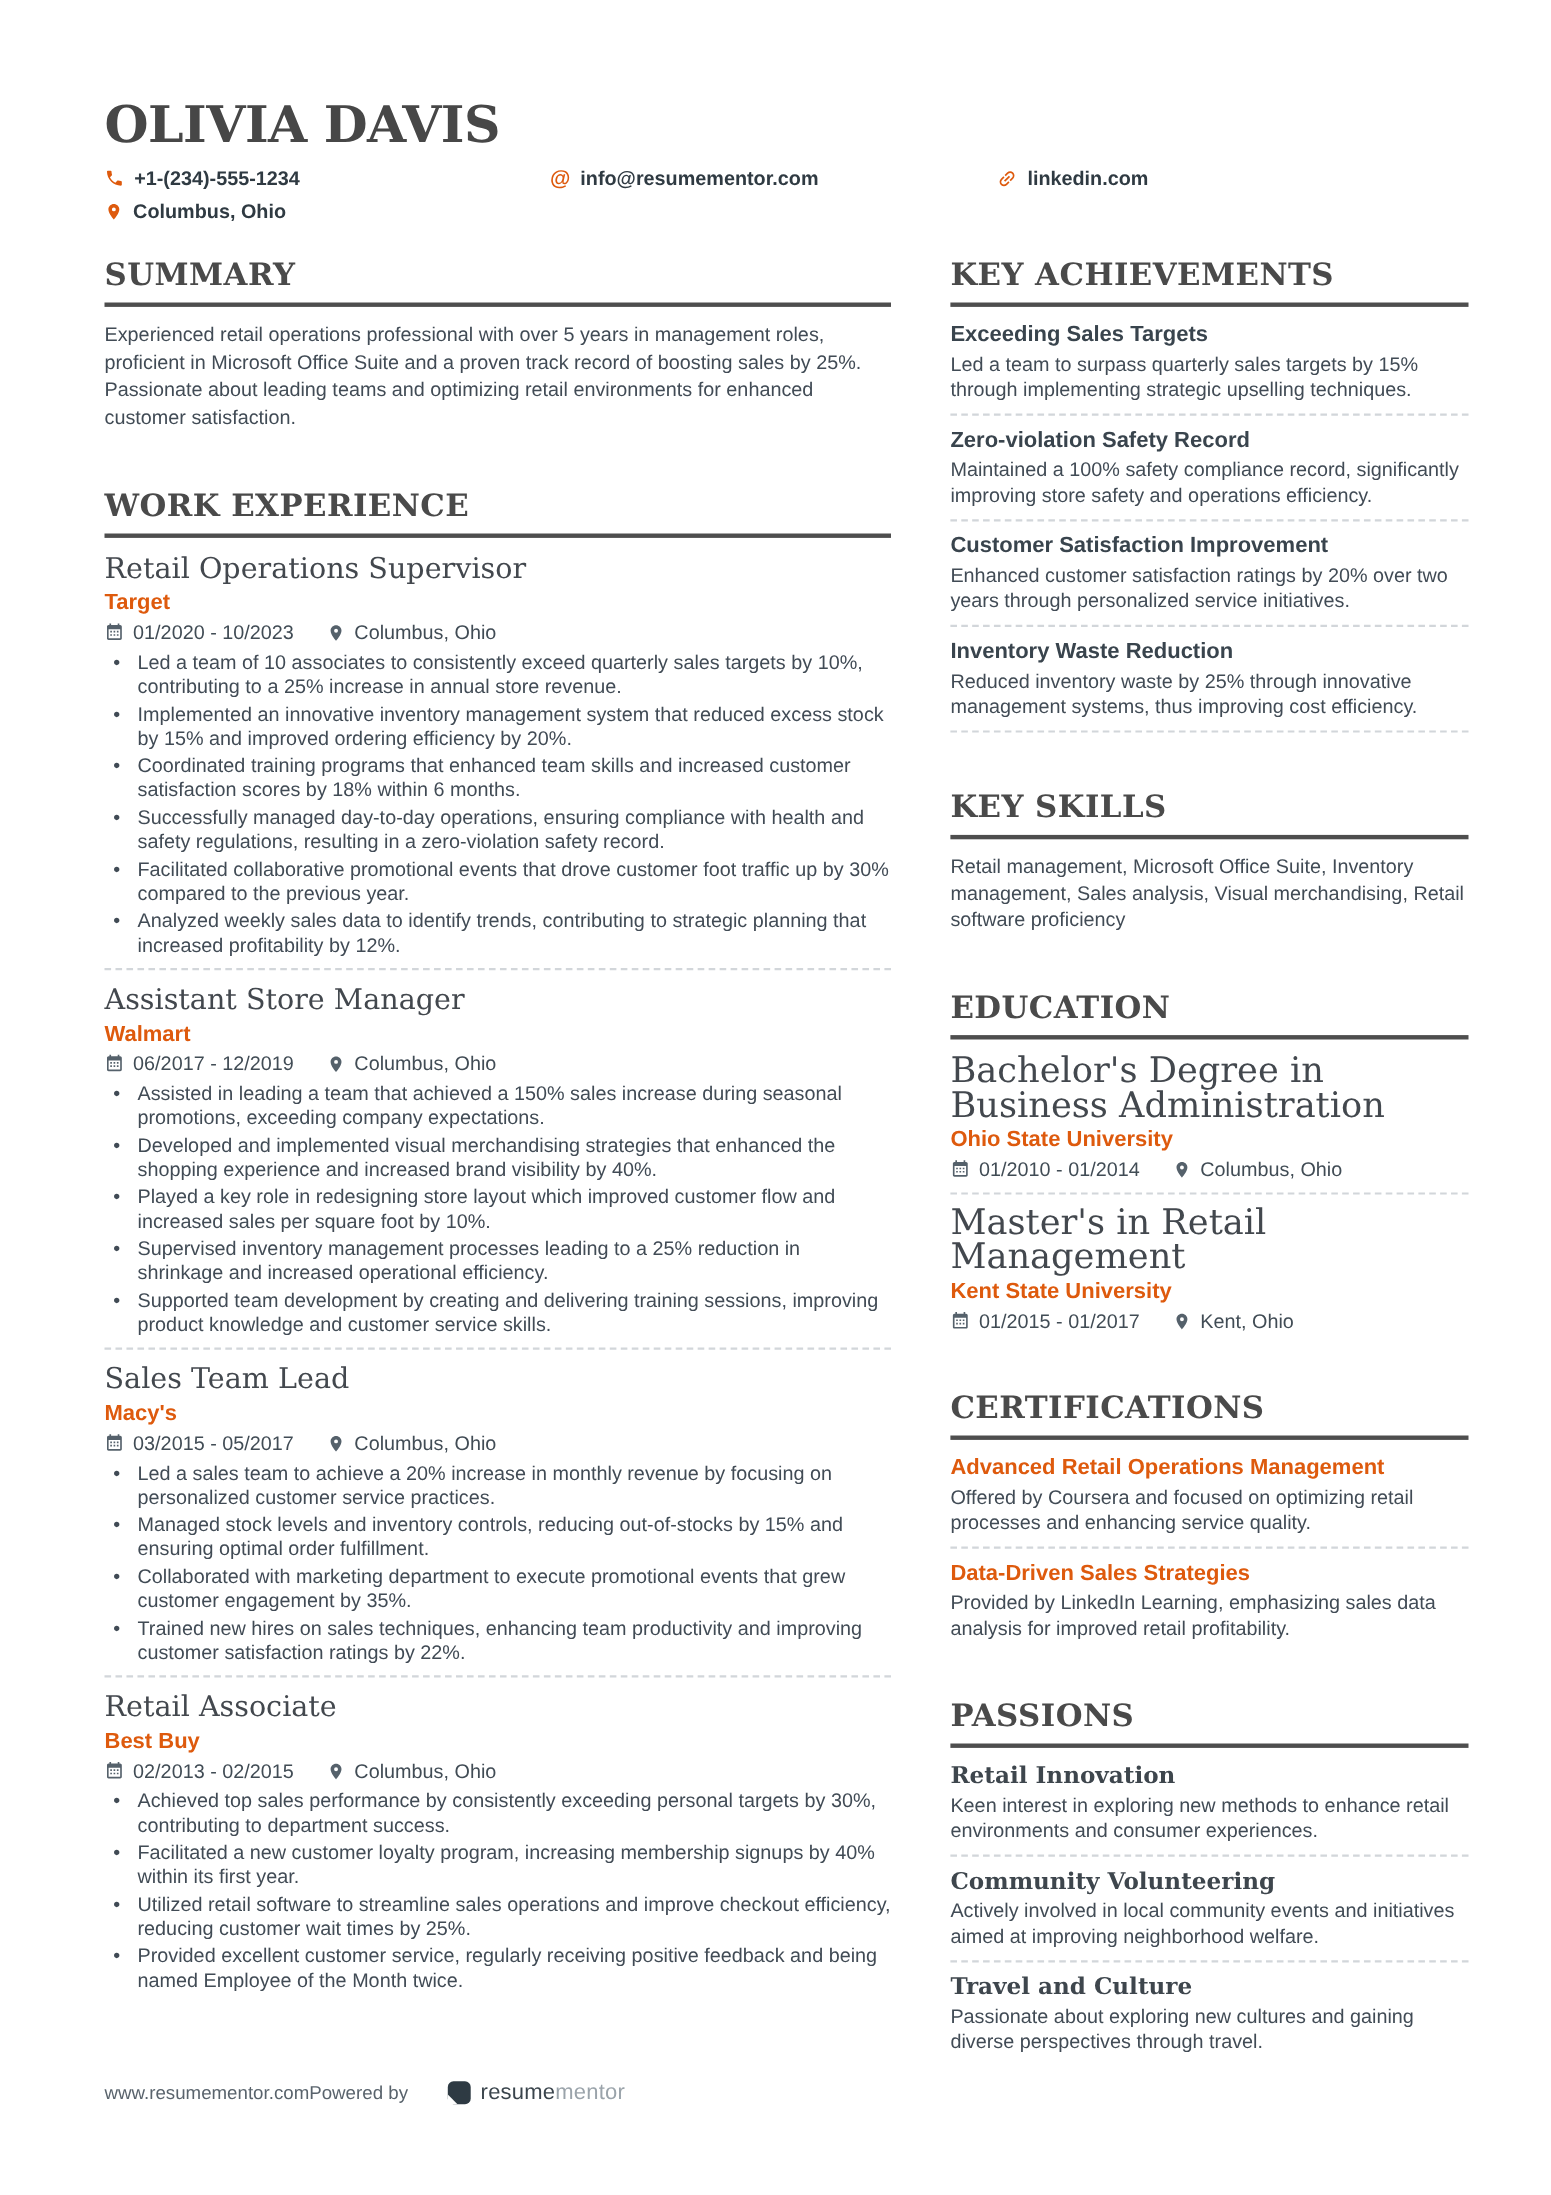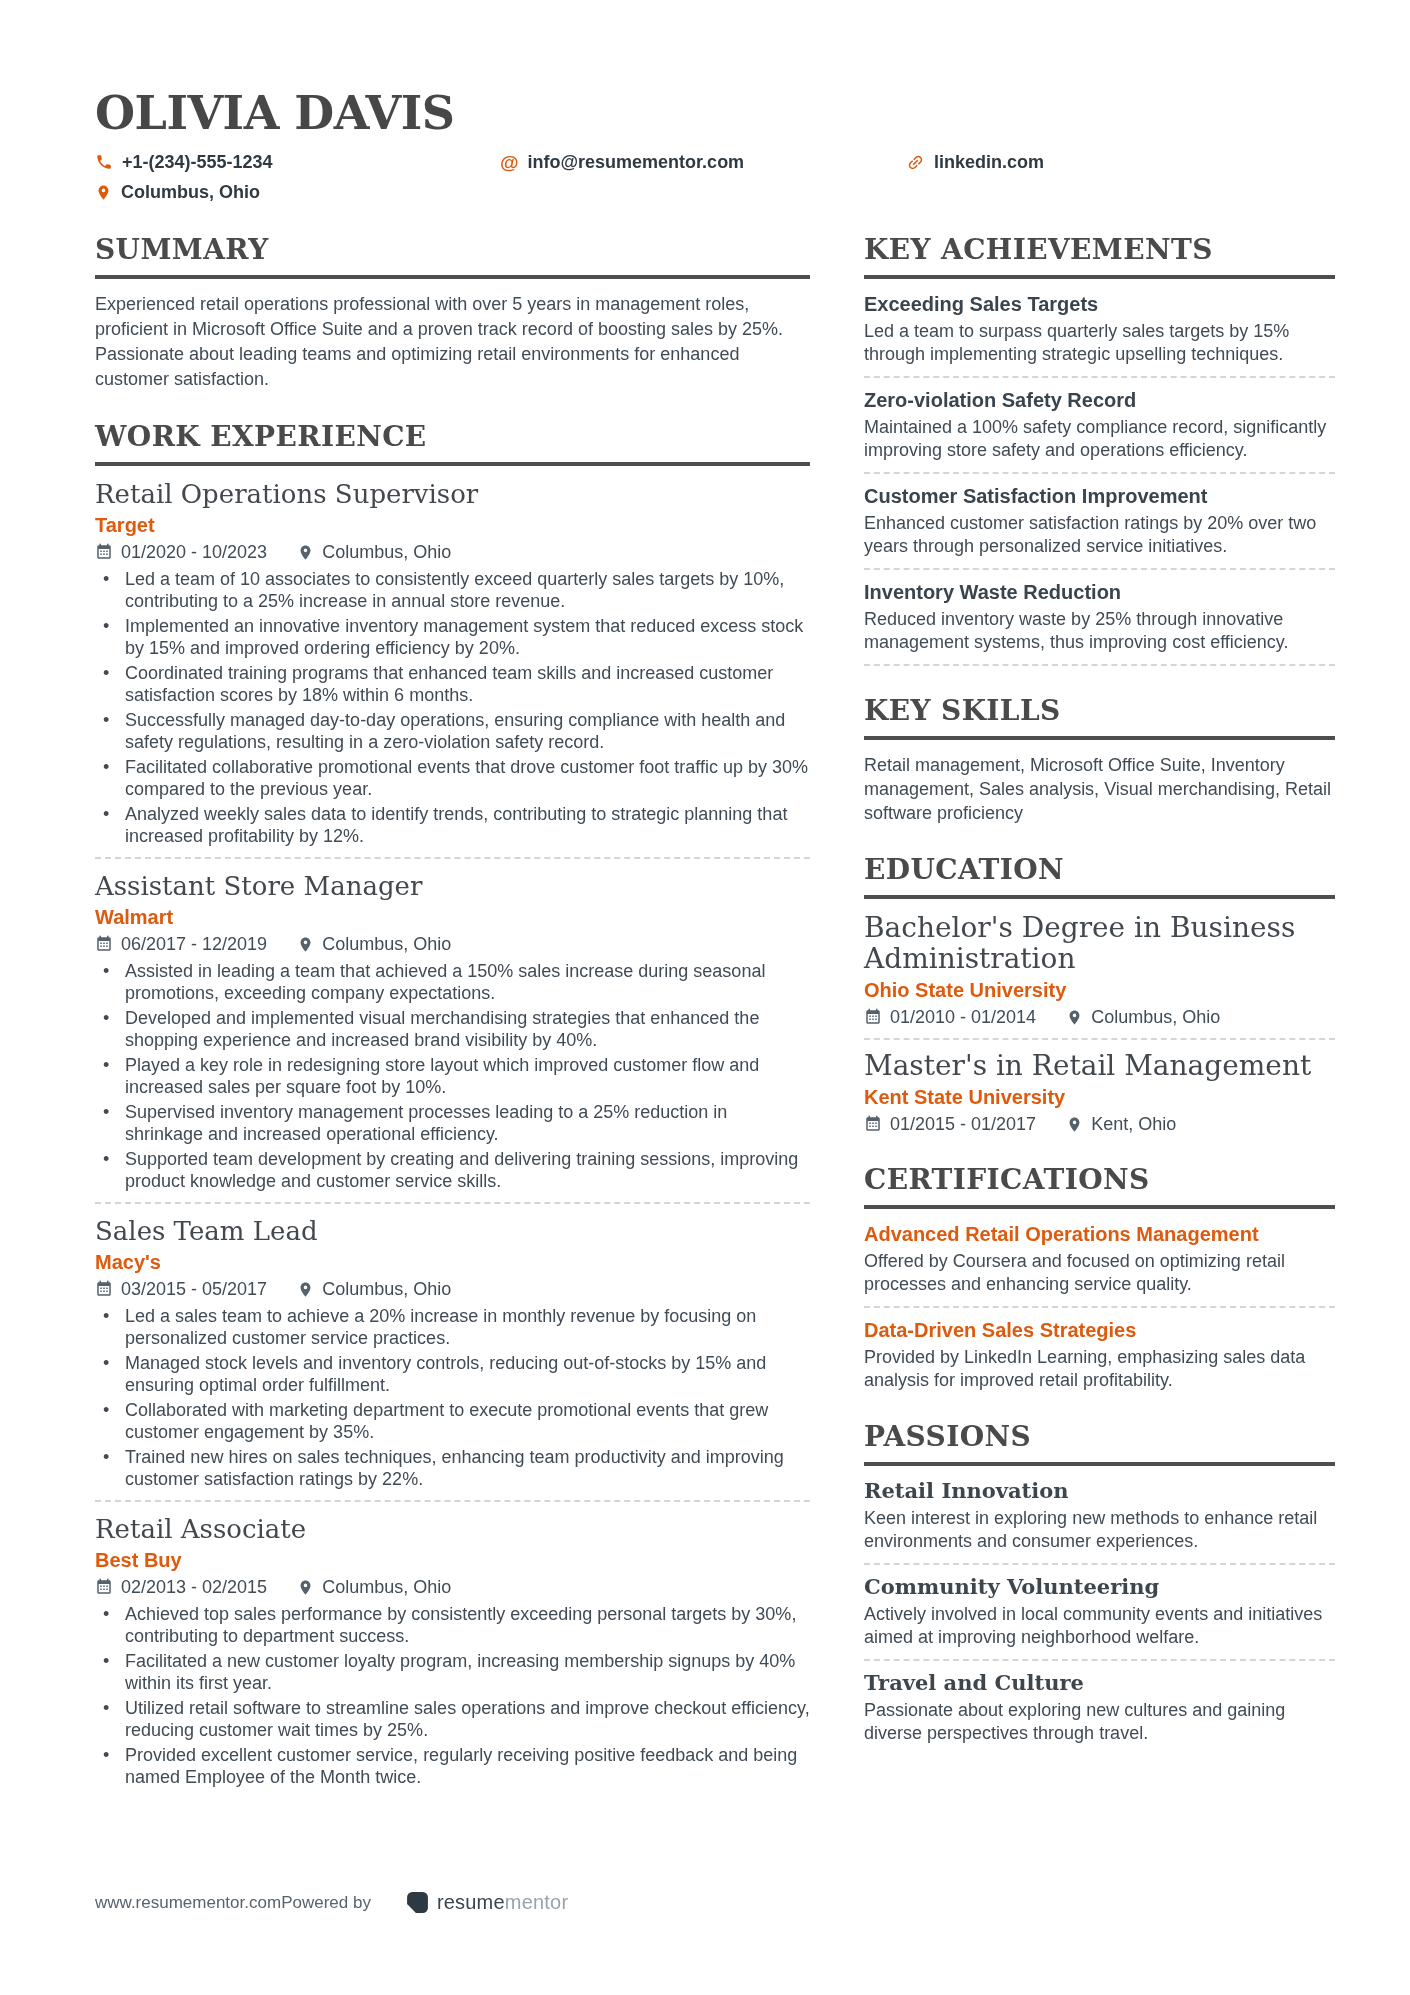--- a/index.html
+++ b/index.html
@@ -20,21 +20,21 @@
   .c-item.w1 { width:405px; } .c-item.w2 { width:406px; }
   .contact-row + .contact-row { margin-top:9px; }
   .c-item svg { flex:none; }
   .at-glyph { color:#DE5A0D; font-weight:bold; font-size:19px; line-height:1; }
 
   
   .columns { display:flex; gap:54px; margin-top:30px; }
   .col-left  { width:715px; flex:none; }
   .col-right { width:471px; flex:none; }
 
-  section { margin-top:28px; }
+  section { margin-top:51px; }
   section.first { margin-top:0; }
   h2.sec { font-family:"DejaVu Serif",serif; font-weight:bold; font-size:28px;
            color:#4A4A4A; letter-spacing:0.4px; padding-bottom:9px;
            border-bottom:4px solid #4E4E4E; margin-bottom:13px; }
 
   .body-text { font-size:18px; line-height:25px; color:#414B55; }
 
   
   .job-title { font-family:"DejaVu Serif",serif; font-weight:400; font-size:26px;
                color:#43484E; line-height:30px; margin-top:2px; }
@@ -46,21 +46,21 @@
   ul.bullets li { position:relative; padding-left:30px; font-size:18px; line-height:22px;
                   color:#414B55; margin-bottom:3px; }
   ul.bullets li::before { content:"•"; position:absolute; left:8px; top:0; color:#414B55; }
   .dashed { border-top:2px dashed #D2D6DA; height:0; margin:10px 0 12px 0; }
 
   
   .ach-title { font-size:20px; font-weight:bold; color:#39444D; line-height:24px; }
   .ach-text  { font-size:18px; line-height:23px; color:#414B55; margin-top:4px; }
   .r-dashed  { border-top:2px dashed #D2D6DA; height:0; margin:10px 0; }
   .skills-text { font-size:18px; line-height:24px; color:#414B55; }
-  .degree { font-family:"DejaVu Serif",serif; font-size:28px; font-weight:400;
+  .degree { font-family:"DejaVu Serif",serif; font-size:32px; font-weight:400;
             color:#43484E; line-height:31px; }
   .school { font-size:20px; font-weight:bold; color:#DE5A0D; margin-top:4px; line-height:24px; }
   .cert-title { font-size:20px; font-weight:bold; color:#DE5A0D; line-height:24px; }
   .passion-title { font-family:"DejaVu Serif",serif; font-weight:bold; font-size:21px;
                    color:#3E464D; line-height:24px; }
 
   
   .footer { position:absolute; left:95px; right:75px; bottom:80px;
             display:flex; align-items:center; }
   .footer-site { font-size:17px; color:#59636C; }

